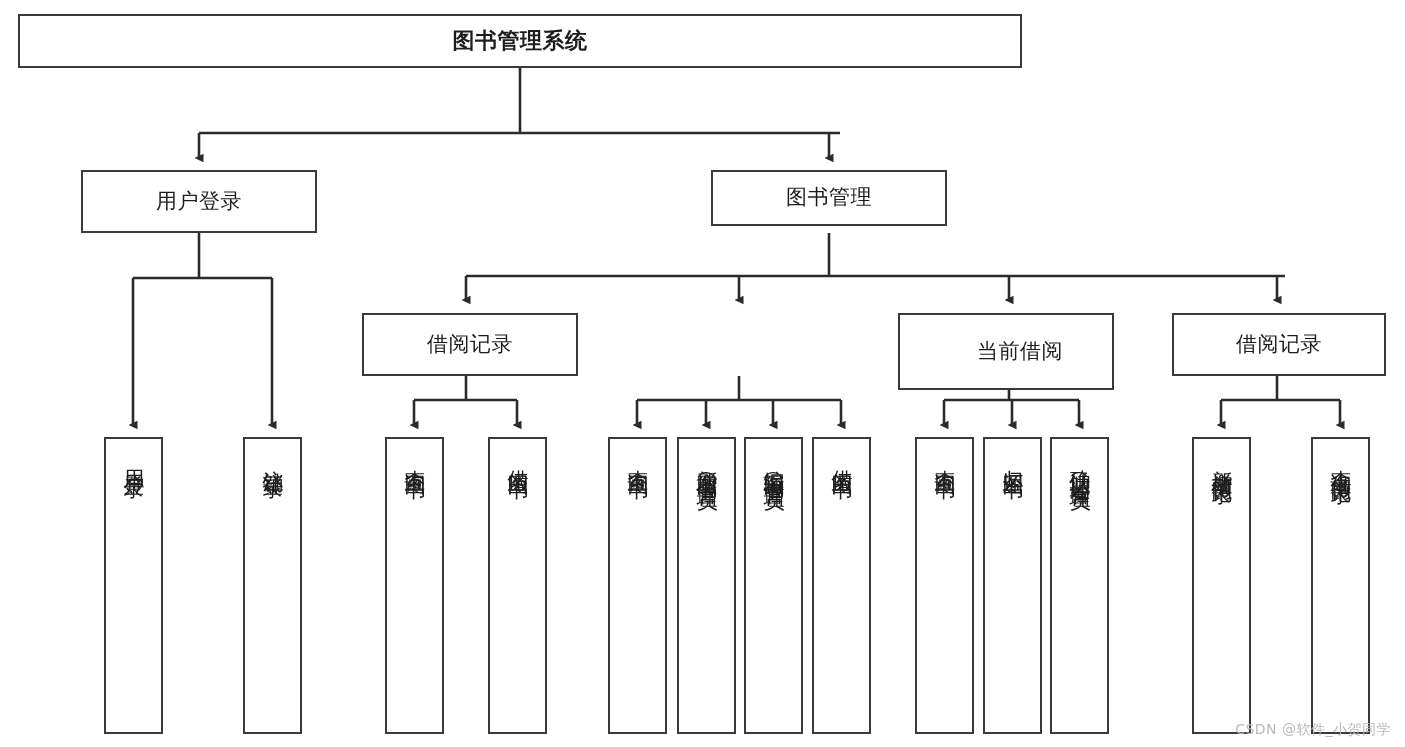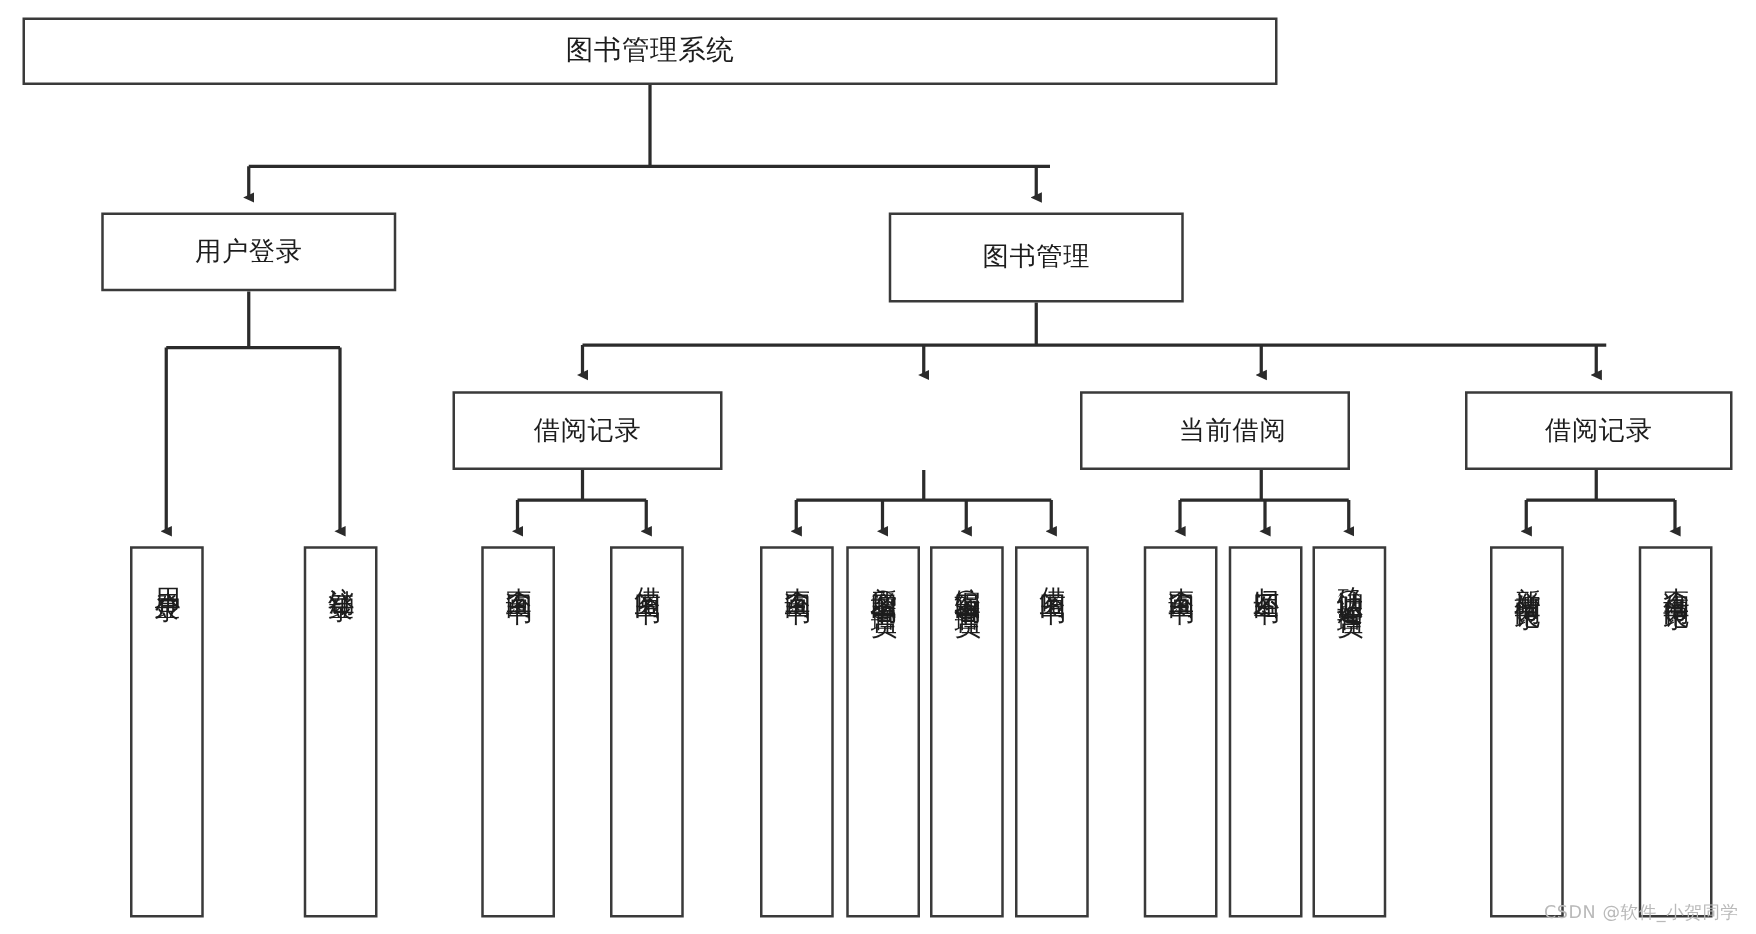--- a/index.html
+++ b/index.html
@@ -122,35 +122,35 @@
       <path d="M1012,400 L1012,425" marker-end="url(#arrowhead)"></path>
       <path d="M1079,400 L1079,425" marker-end="url(#arrowhead)"></path>
 
       <path d="M1277,376 L1277,400"></path>
       <path d="M1221,400 L1340,400"></path>
       <path d="M1221,400 L1221,425" marker-end="url(#arrowhead)"></path>
       <path d="M1340,400 L1340,425" marker-end="url(#arrowhead)"></path>
     </g>
   </svg>
 
-  <div class="node h-node root" style="left:18px; top:14px; width:1004px; height:54px;">
+  <div class="node h-node root" style="left:18px; top:14px; width:1004px; height:54px;font-weight:bold;">
     <span class="node-label">图书管理系统</span>
   </div>
 
   <div class="node h-node" style="left:81px; top:170px; width:236px; height:63px;">
     <span class="node-label">用户登录</span>
   </div>
-  <div class="node h-node" style="left:711px; top:170px; width:236px; height:72px;">
+  <div class="node h-node" style="left:711px; top:170px; width:236px; height:56px;">
     <span class="node-label">图书管理</span>
   </div>
 
   <div class="node h-node" style="left:362px; top:313px; width:216px; height:63px;">
     <span class="node-label">借阅记录</span>
   </div>
-  <div class="node h-node" style="left:864px; top:313px; width:216px; height:63px;padding-left:28px;">
+  <div class="node h-node" style="left:898px; top:313px; width:216px; height:77px;padding-left:28px;">
     <span class="node-label">当前借阅</span>
   </div>
   <div class="node h-node" style="left:1172px; top:313px; width:214px; height:63px;">
     <span class="node-label">借阅记录</span>
   </div>
 
   <div class="node v-node" style="left:104px; top:437px; width:59px; height:297px;">
     <span class="node-label">用户登录</span>
   </div>
   <div class="node v-node" style="left:243px; top:437px; width:59px; height:297px;">

